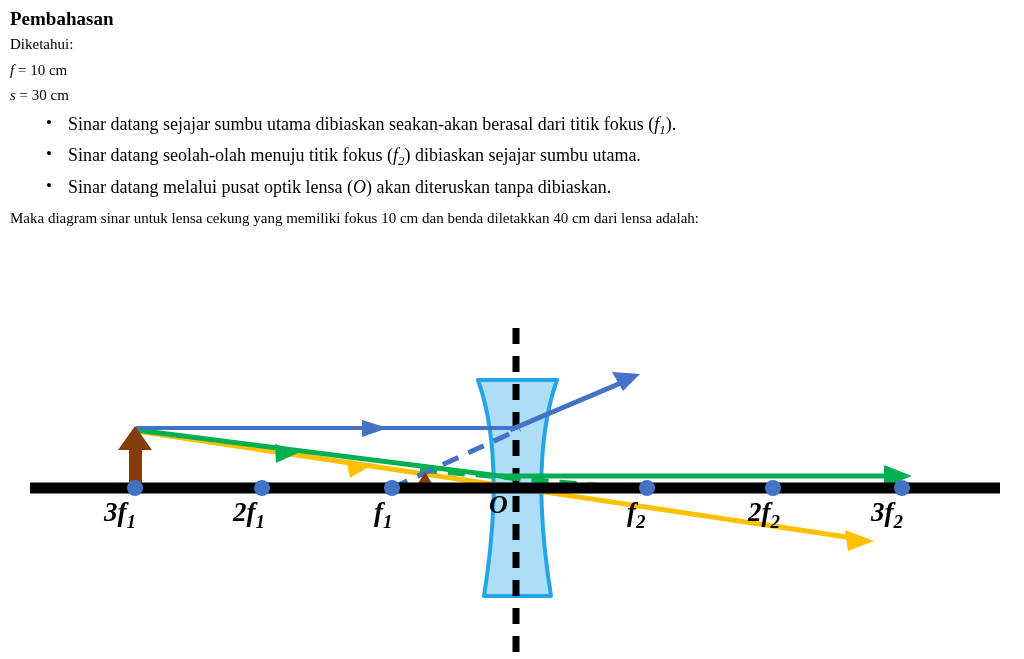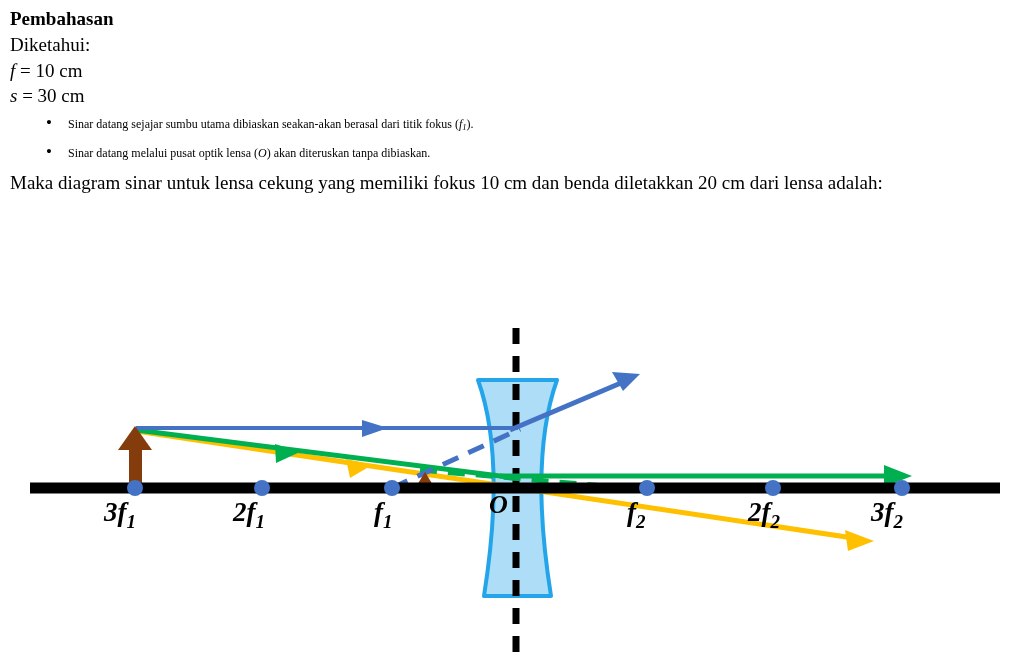--- a/index.html
+++ b/index.html
@@ -27,41 +27,41 @@
   }
 
   .heading {
     font-weight: bold;
     font-size: 19px;
     line-height: 25px;
     margin: 0 0 1px 0;
   }
 
   .line {
-    font-size: 19px;
+    font-size: 15px;
     line-height: 25.5px;
     margin: 0;
     white-space: nowrap;
   }
 
   .it { font-style: italic; }
 
   .sub {
     font-size: 0.72em;
     vertical-align: -0.28em;
     font-style: italic;
   }
 
   ul.bullets {
     margin: 2px 0 1px 0;
     padding: 0 0 0 58px;
     list-style: none;
   }
   ul.bullets li {
-    font-size: 12px;
+    font-size: 18px;
     line-height: 26px;
     position: relative;
     white-space: nowrap;
   }
   ul.bullets li::before {
     content: "\2022";
     position: absolute;
     left: -22px;
     top: -1px;
     font-size: 17px;
@@ -108,24 +108,25 @@
 
   <p class="line"><span class="it">f</span><span> = 10 cm</span></p>
 
   <p class="line"><span class="it">s</span><span> = 30 cm</span></p>
 
 
 
 
   <ul class="bullets">
     <li><span>Sinar datang sejajar sumbu utama dibiaskan seakan-akan berasal dari titik fokus (</span><span class="it">f</span><span class="sub">1</span><span>).</span></li>
+    <li><span>Sinar datang seolah-olah menuju titik fokus (</span><span class="it">f</span><span class="sub">2</span><span>) dibiaskan sejajar sumbu utama.</span></li>
     <li><span>Sinar datang melalui pusat optik lensa (</span><span class="it">O</span><span class="sub"></span><span>) akan diteruskan tanpa dibiaskan.</span></li>
   </ul>
 
-  <p class="line">Maka diagram sinar untuk lensa cekung yang memiliki fokus 10 cm dan benda diletakkan 20 cm dari lensa adalah:</p>
+  <p class="line">Maka diagram sinar untuk lensa cekung yang memiliki fokus 10 cm dan benda diletakkan 40 cm dari lensa adalah:</p>
 </div>
 
 <div id="diagram">
   <svg width="1024" height="341" viewBox="0 0 1024 341" xmlns="http://www.w3.org/2000/svg">
 
     <path id="lens-shape" d="M 478 62
              C 498 118, 498 190, 484 278
              L 551 278
              C 537 190, 537 118, 557 62
              Z" fill="#AEDDF7" stroke="#24A5EA" stroke-width="4" stroke-linejoin="round"></path>

